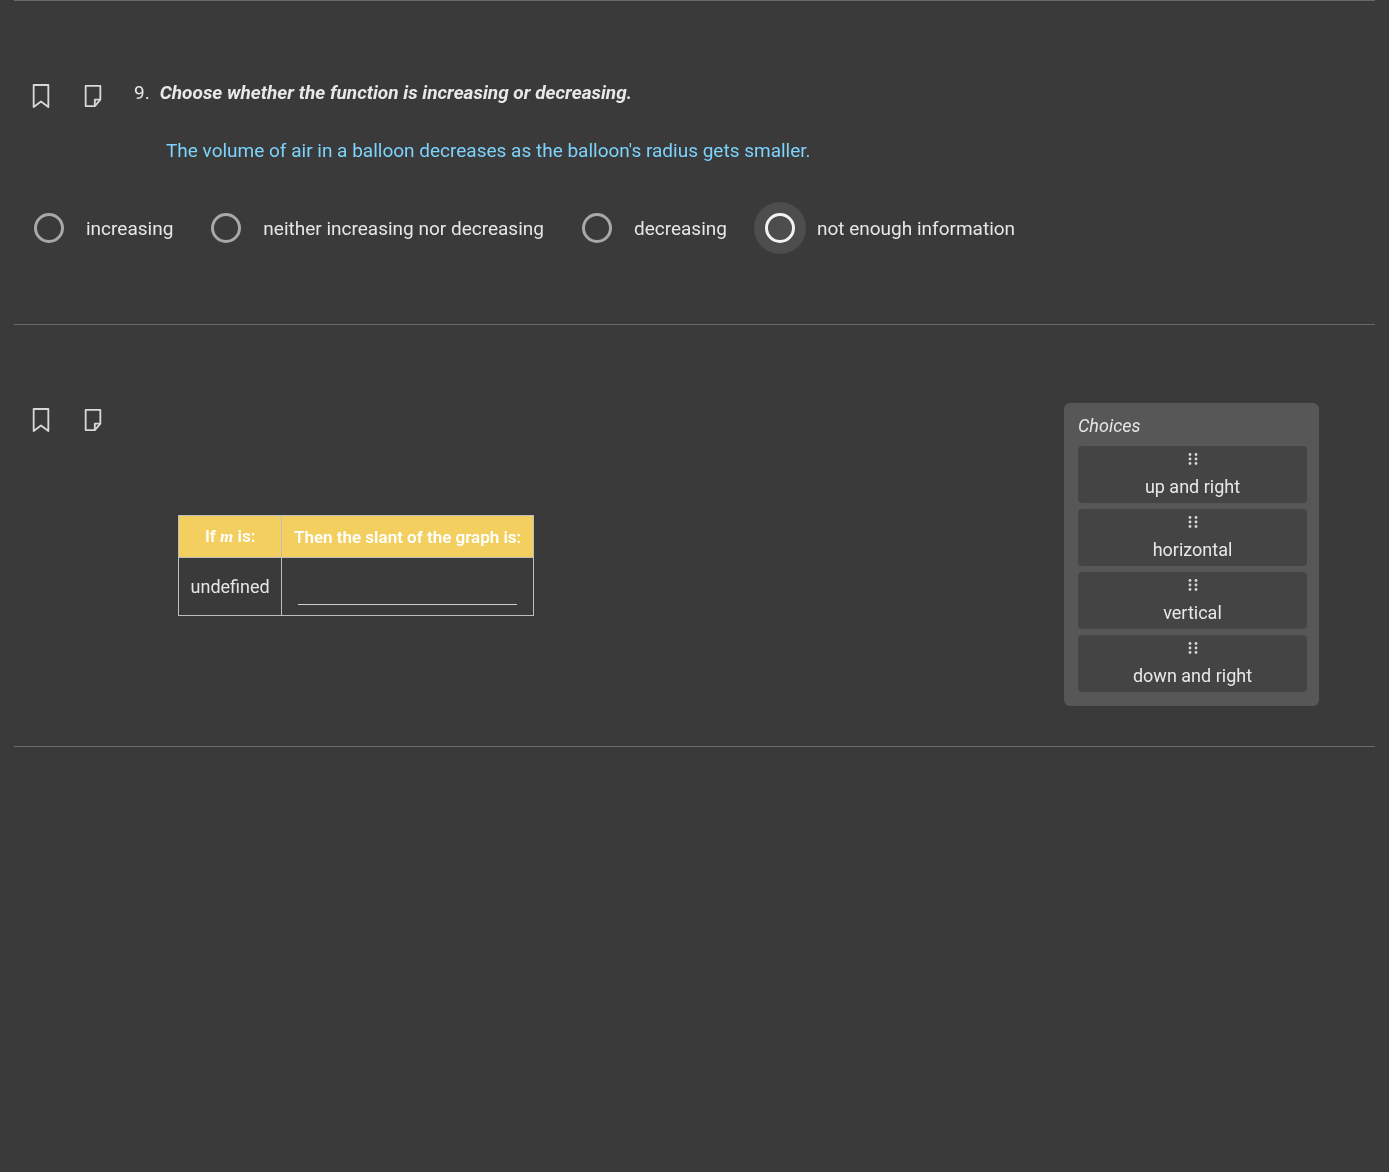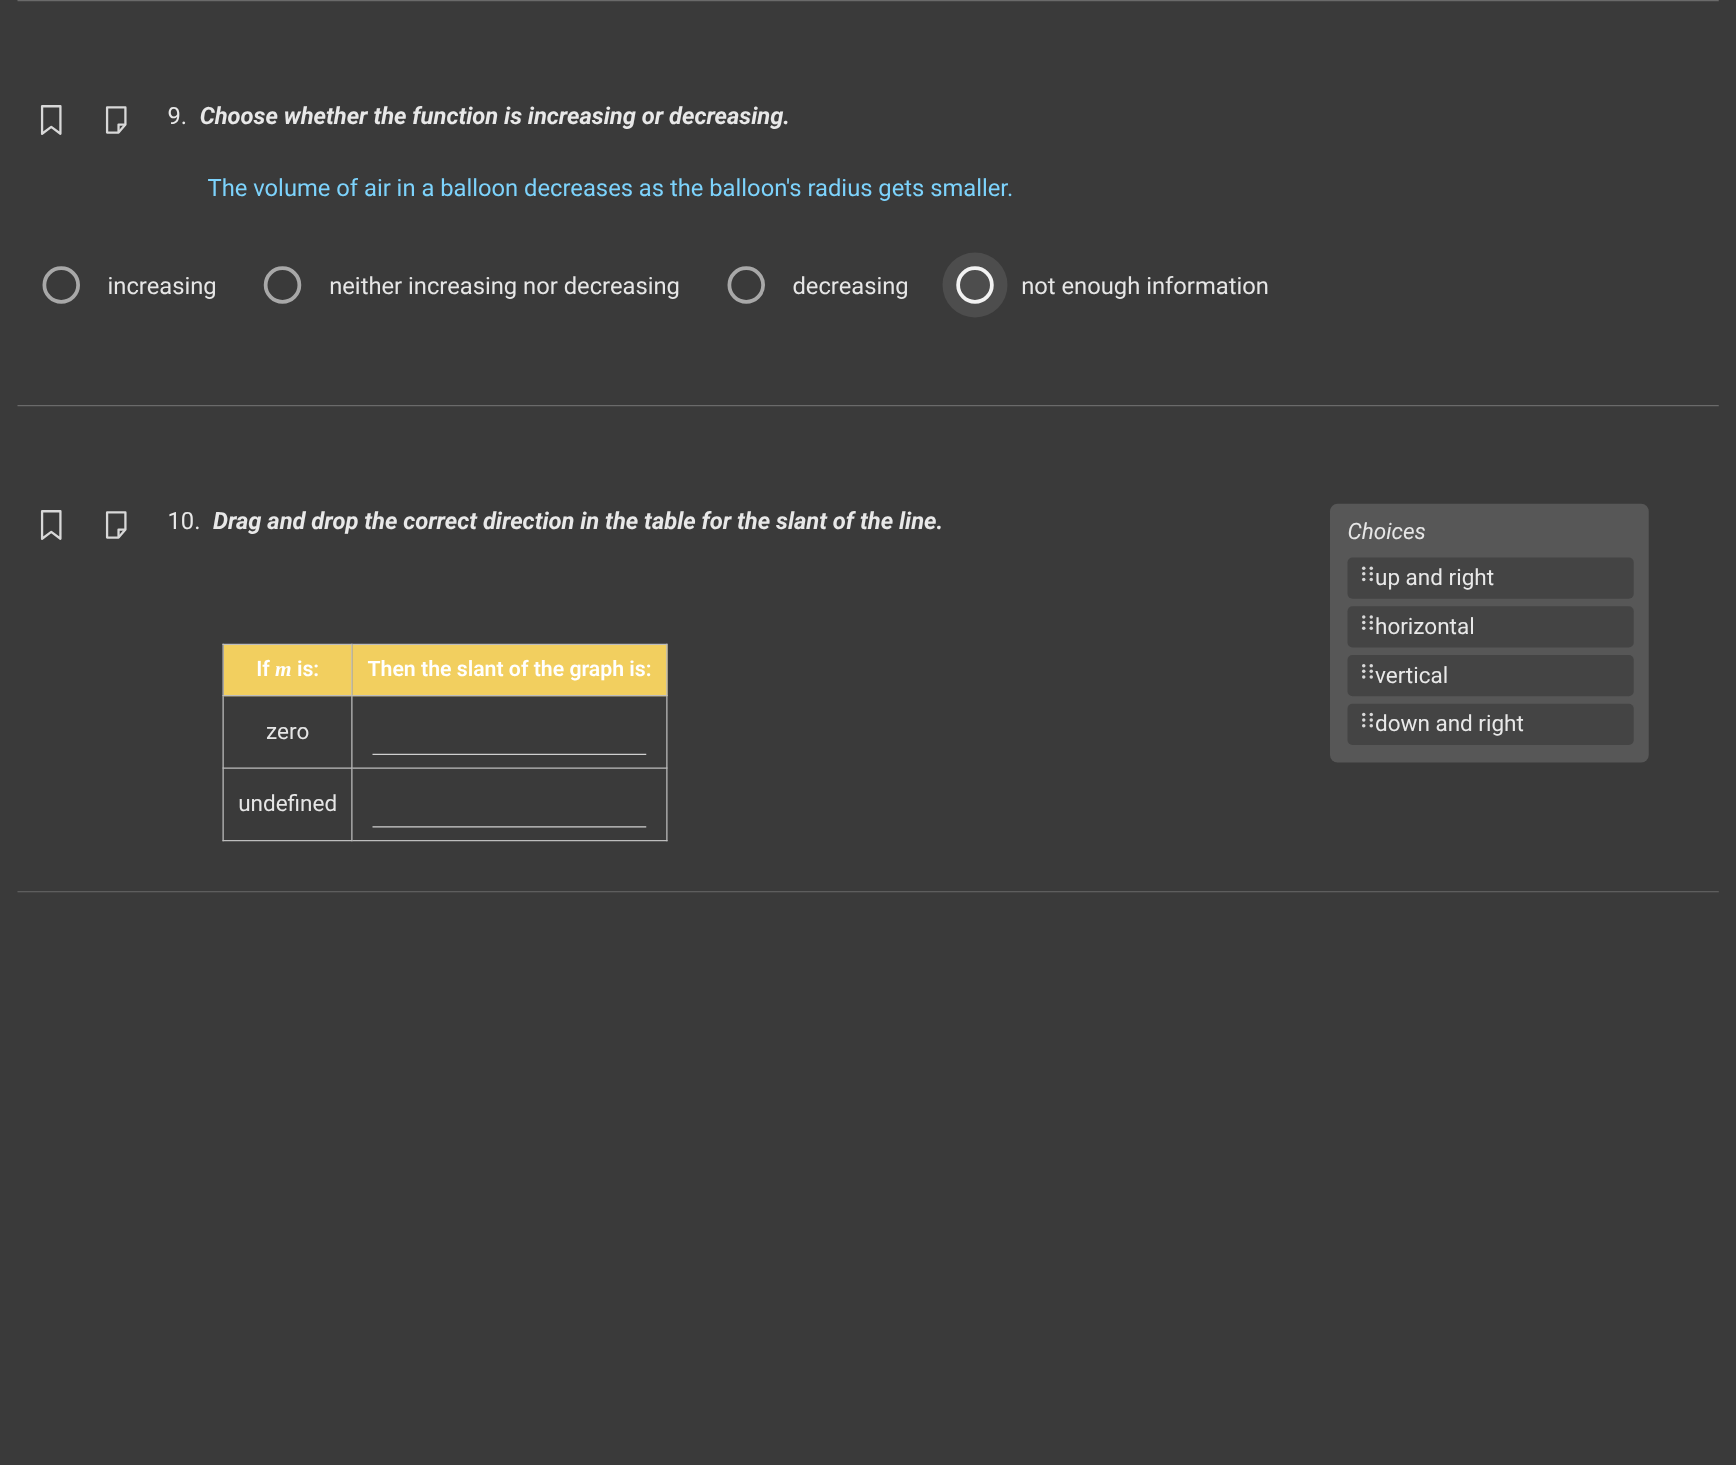--- a/index.html
+++ b/index.html
@@ -121,26 +121,29 @@
     margin-top: -2px;
   }
   .choices-title {
     font-style: italic;
     font-size: 18px;
     margin-bottom: 10px;
     color: #e6e6e6;
   }
   .choice-item {
     display: flex;
+    align-items: center;
+    gap: 10px;
     background: #444;
     border-radius: 4px;
     padding: 6px 10px;
     margin-bottom: 6px;
     font-size: 18px;
     cursor: grab;
+    flex-direction: column;
   }
   .choice-item:last-child { margin-bottom: 0; }
   .grip {
     width: 12px; height: 14px;
     display: inline-flex; align-items:center; justify-content:center;
     flex-shrink:0;
   }
   .grip svg { width:100%; height:100%; }
 
   .q10-wrap {
@@ -210,41 +213,33 @@
               <path d="M4 2 H20 V26 L12 20 L4 26 Z"></path>
             </svg>
           </span>
           <span class="icon">
             <svg viewBox="0 0 24 28" fill="none" stroke="#d8d8d8" stroke-width="2" stroke-linejoin="round">
               <path d="M4 3 H20 V18 L14 25 H4 Z"></path>
               <path d="M14 25 V18 H20"></path>
             </svg>
           </span>
         </div>
-        <div class="q-title-row">
-          <span class="q-number">10.</span>
-          <span class="q-title">Drag and drop the correct direction in the table for the slant of the line.</span>
-        </div>
       </div>
 
       <div class="q10-body">
         <table class="slant">
           <thead>
             <tr>
               <th>
                 <span>If </span><span class="ital">m</span><span> is:</span>
               </th>
               <th>Then the slant of the graph is:</th>
             </tr>
           </thead>
           <tbody>
-            <tr>
-              <td class="row-label">zero</td>
-              <td class="drop"></td>
-            </tr>
             <tr>
               <td class="row-label">undefined</td>
               <td class="drop"></td>
             </tr>
           </tbody>
         </table>
       </div>
     </div>
 
     <div class="choices-panel">

